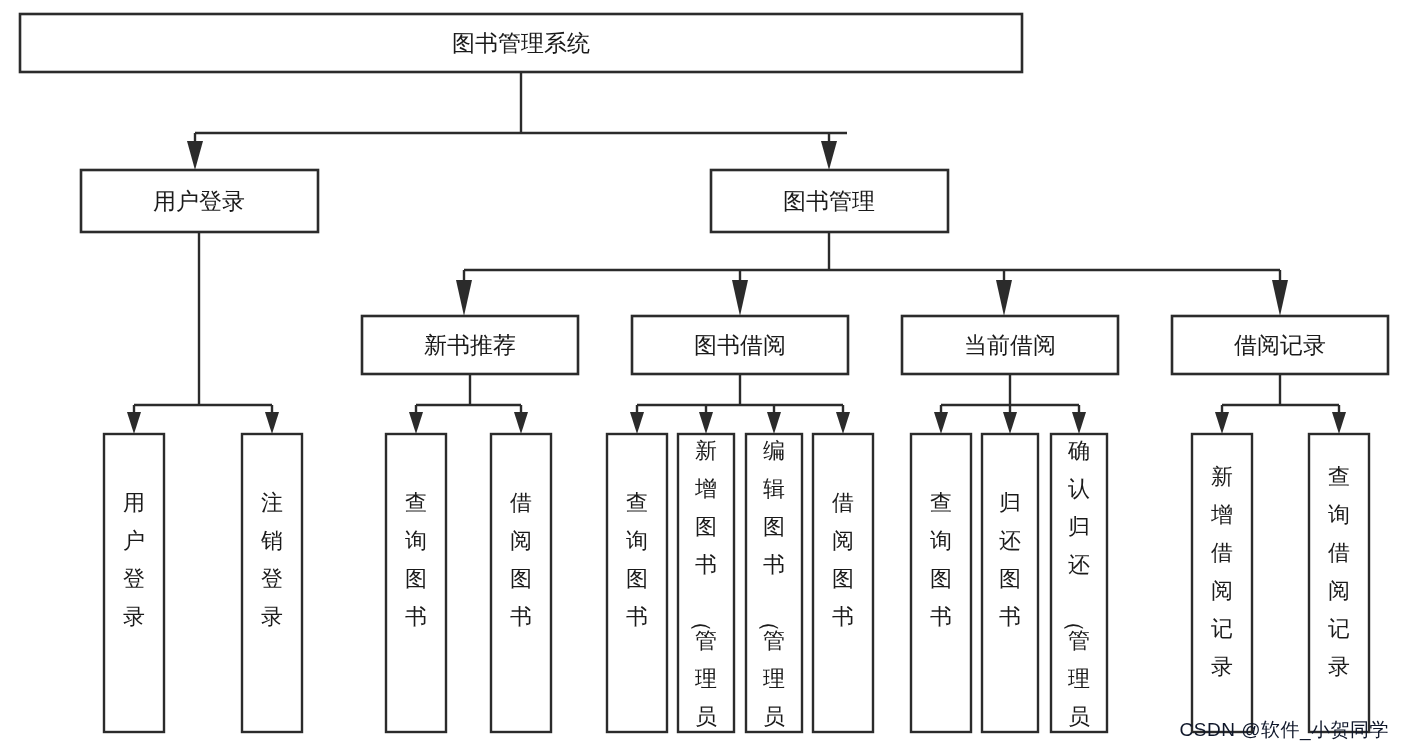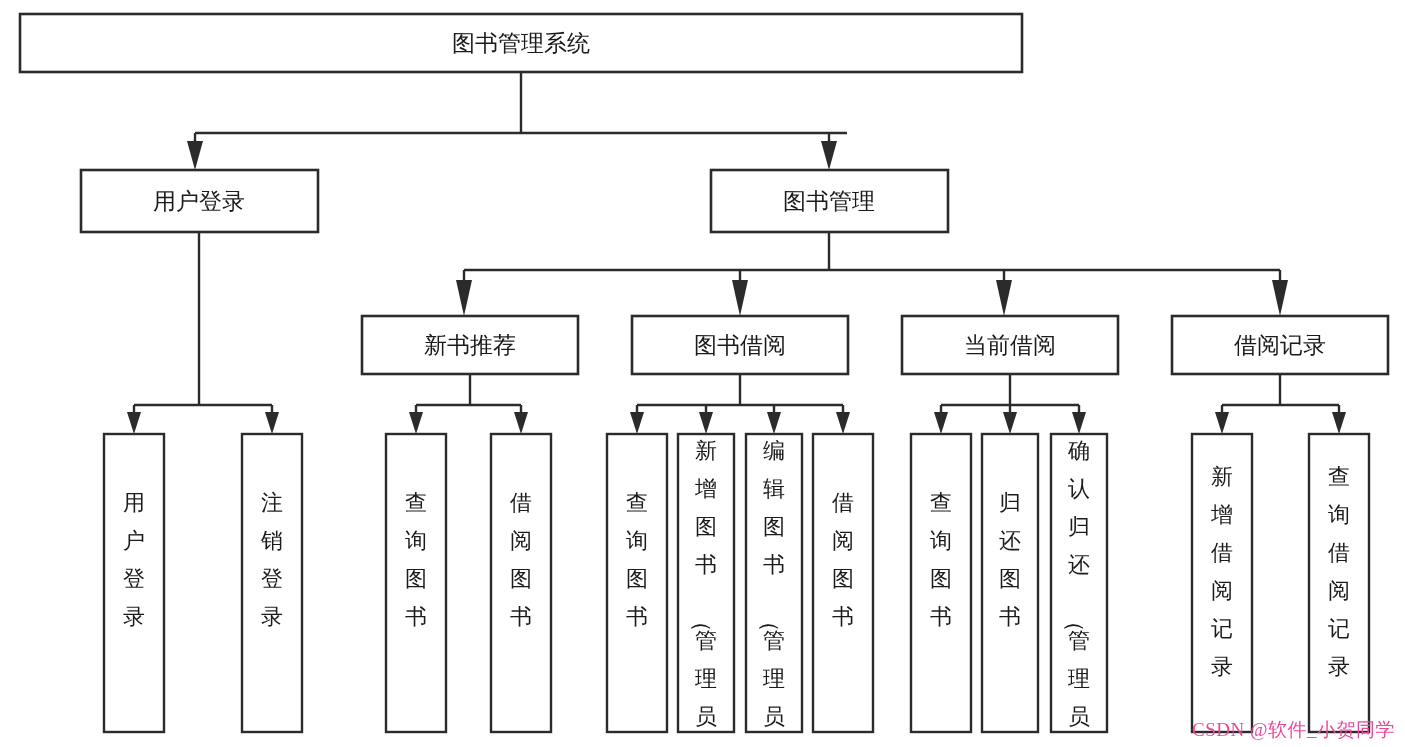--- a/index.html
+++ b/index.html
@@ -57,25 +57,25 @@
     dominant-baseline: middle;
   }
   .node-label-v {
     font-family: "DejaVu Sans", "Liberation Sans", sans-serif;
     font-size: 22px;
     fill: #1a1a1a;
     text-anchor: middle;
   }
   .watermark-text {
     position: absolute;
-    right: 10px;
+    right: 16px;
     bottom: 4px;
-    font-family: Liberation Serif, serif;
+    font-family: Liberation Sans, sans-serif;
     font-size: 19px;
-    color: #ec4899;
+    color: #0f172a;
     letter-spacing: 0.5px;
     white-space: nowrap;
     user-select: none;
   }
 </style>
 </head>
 <body>
 
 <div id="diagram-root">
 

